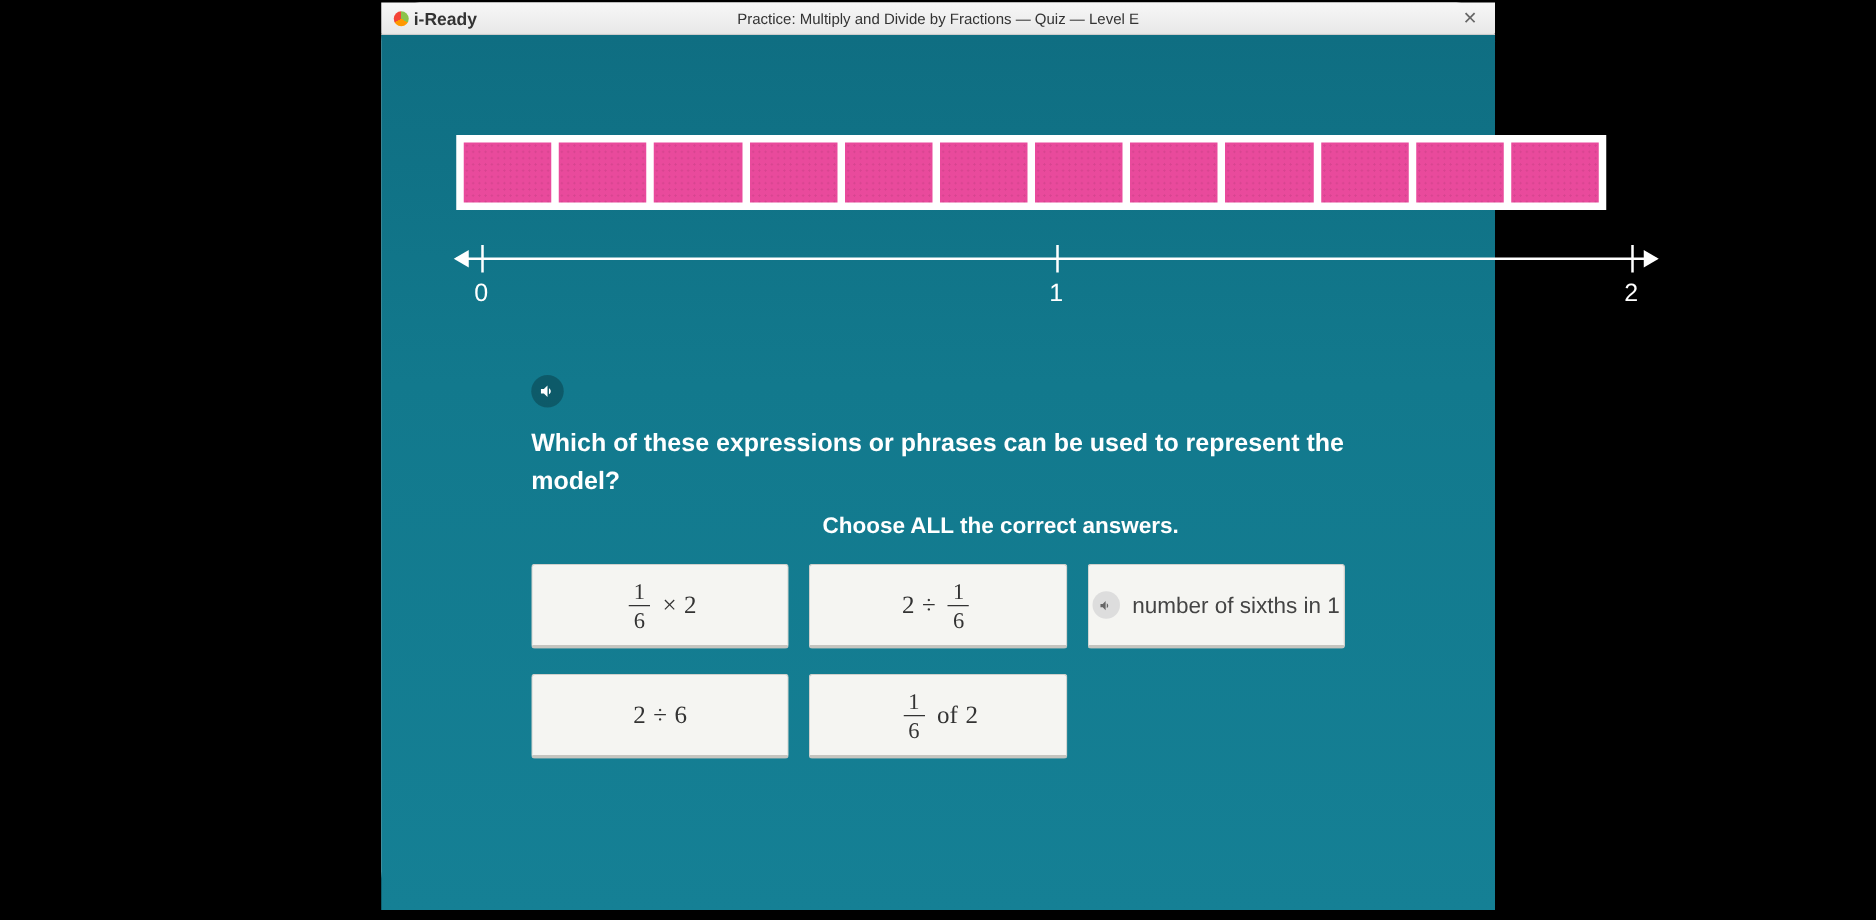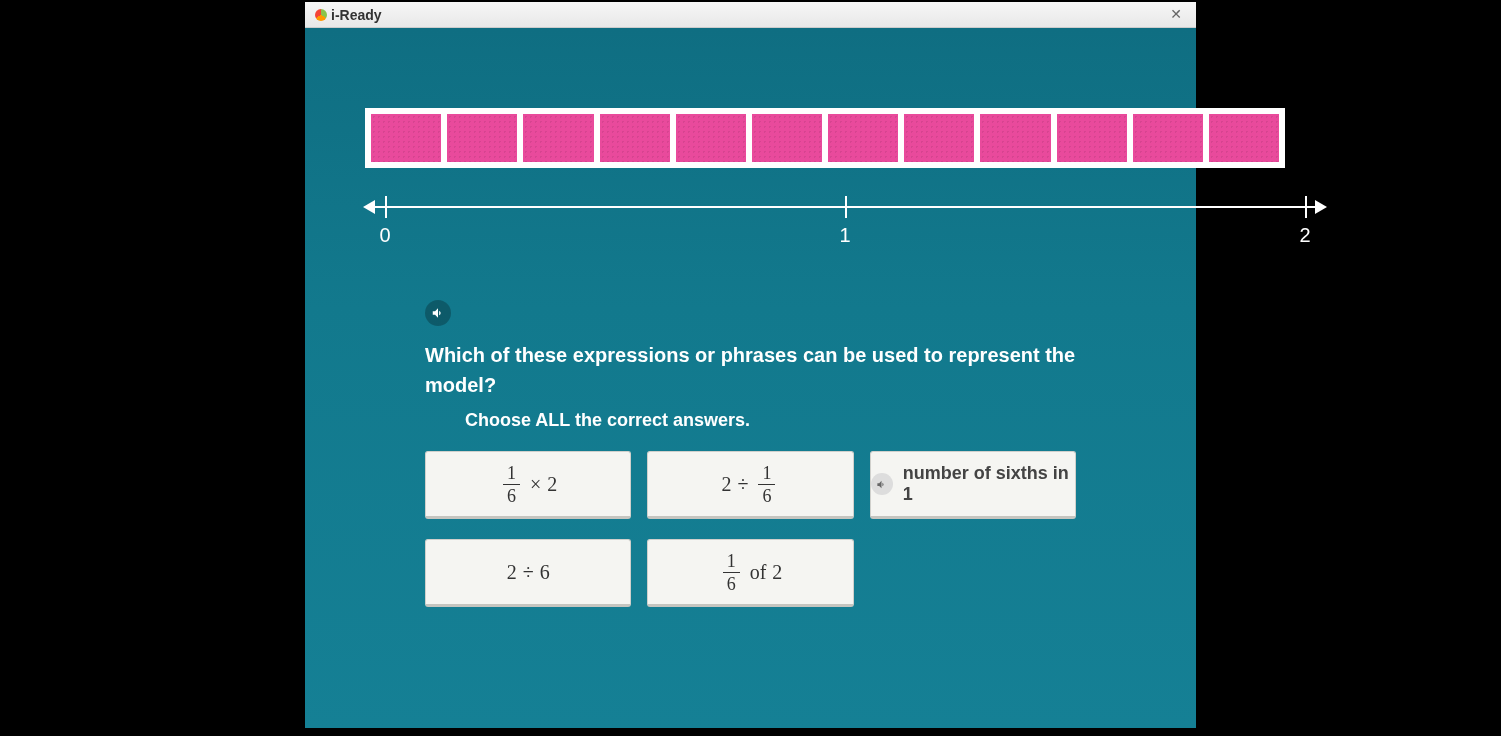--- a/index.html
+++ b/index.html
@@ -139,20 +139,21 @@
 .q-text {
   font-size: 20px;
   font-weight: bold;
   line-height: 1.5;
 }
 .q-sub {
   font-size: 18px;
   font-weight: bold;
   margin: 6px 0 20px 100px;
   color: #fff;
+  text-align: center;
 }
 .answers {
   display: grid;
   grid-template-columns: repeat(3, 1fr);
   gap: 20px 16px;
   margin: 0 60px;
 }
 .ans {
   background: #f5f5f2;
   border: 1px solid #d0d0cc;
@@ -175,21 +176,21 @@
   display: flex;
   align-items: center;
   justify-content: center;
   margin-right: 10px;
   flex-shrink: 0;
 }
 .ans .mini-audio svg { width: 11px; height: 11px; fill: #666; }
 .ans-text {
   font-family: Arial, Helvetica, sans-serif;
   font-size: 18px;
-  font-weight: bold;
+  font-weight: normal;
   color: #444;
 }
 .frac {
   display: inline-flex;
   flex-direction: column;
   align-items: center;
   vertical-align: middle;
   font-size: 18px;
   line-height: 1;
   margin: 0 4px;
@@ -201,20 +202,21 @@
 </head>
 <body>
 
 <div class="window">
 
   <div class="titlebar">
     <div class="brand">
       <span class="brand-dot"></span>
       <span>i-Ready</span>
     </div>
+    <div class="title-text">Practice: Multiply and Divide by Fractions — Quiz — Level E</div>
     <div class="close-x">✕</div>
   </div>
 
   <div class="stage">
 
     <div class="bar-wrap">
       <div class="seg"></div>
       <div class="seg"></div>
       <div class="seg"></div>
       <div class="seg"></div>

